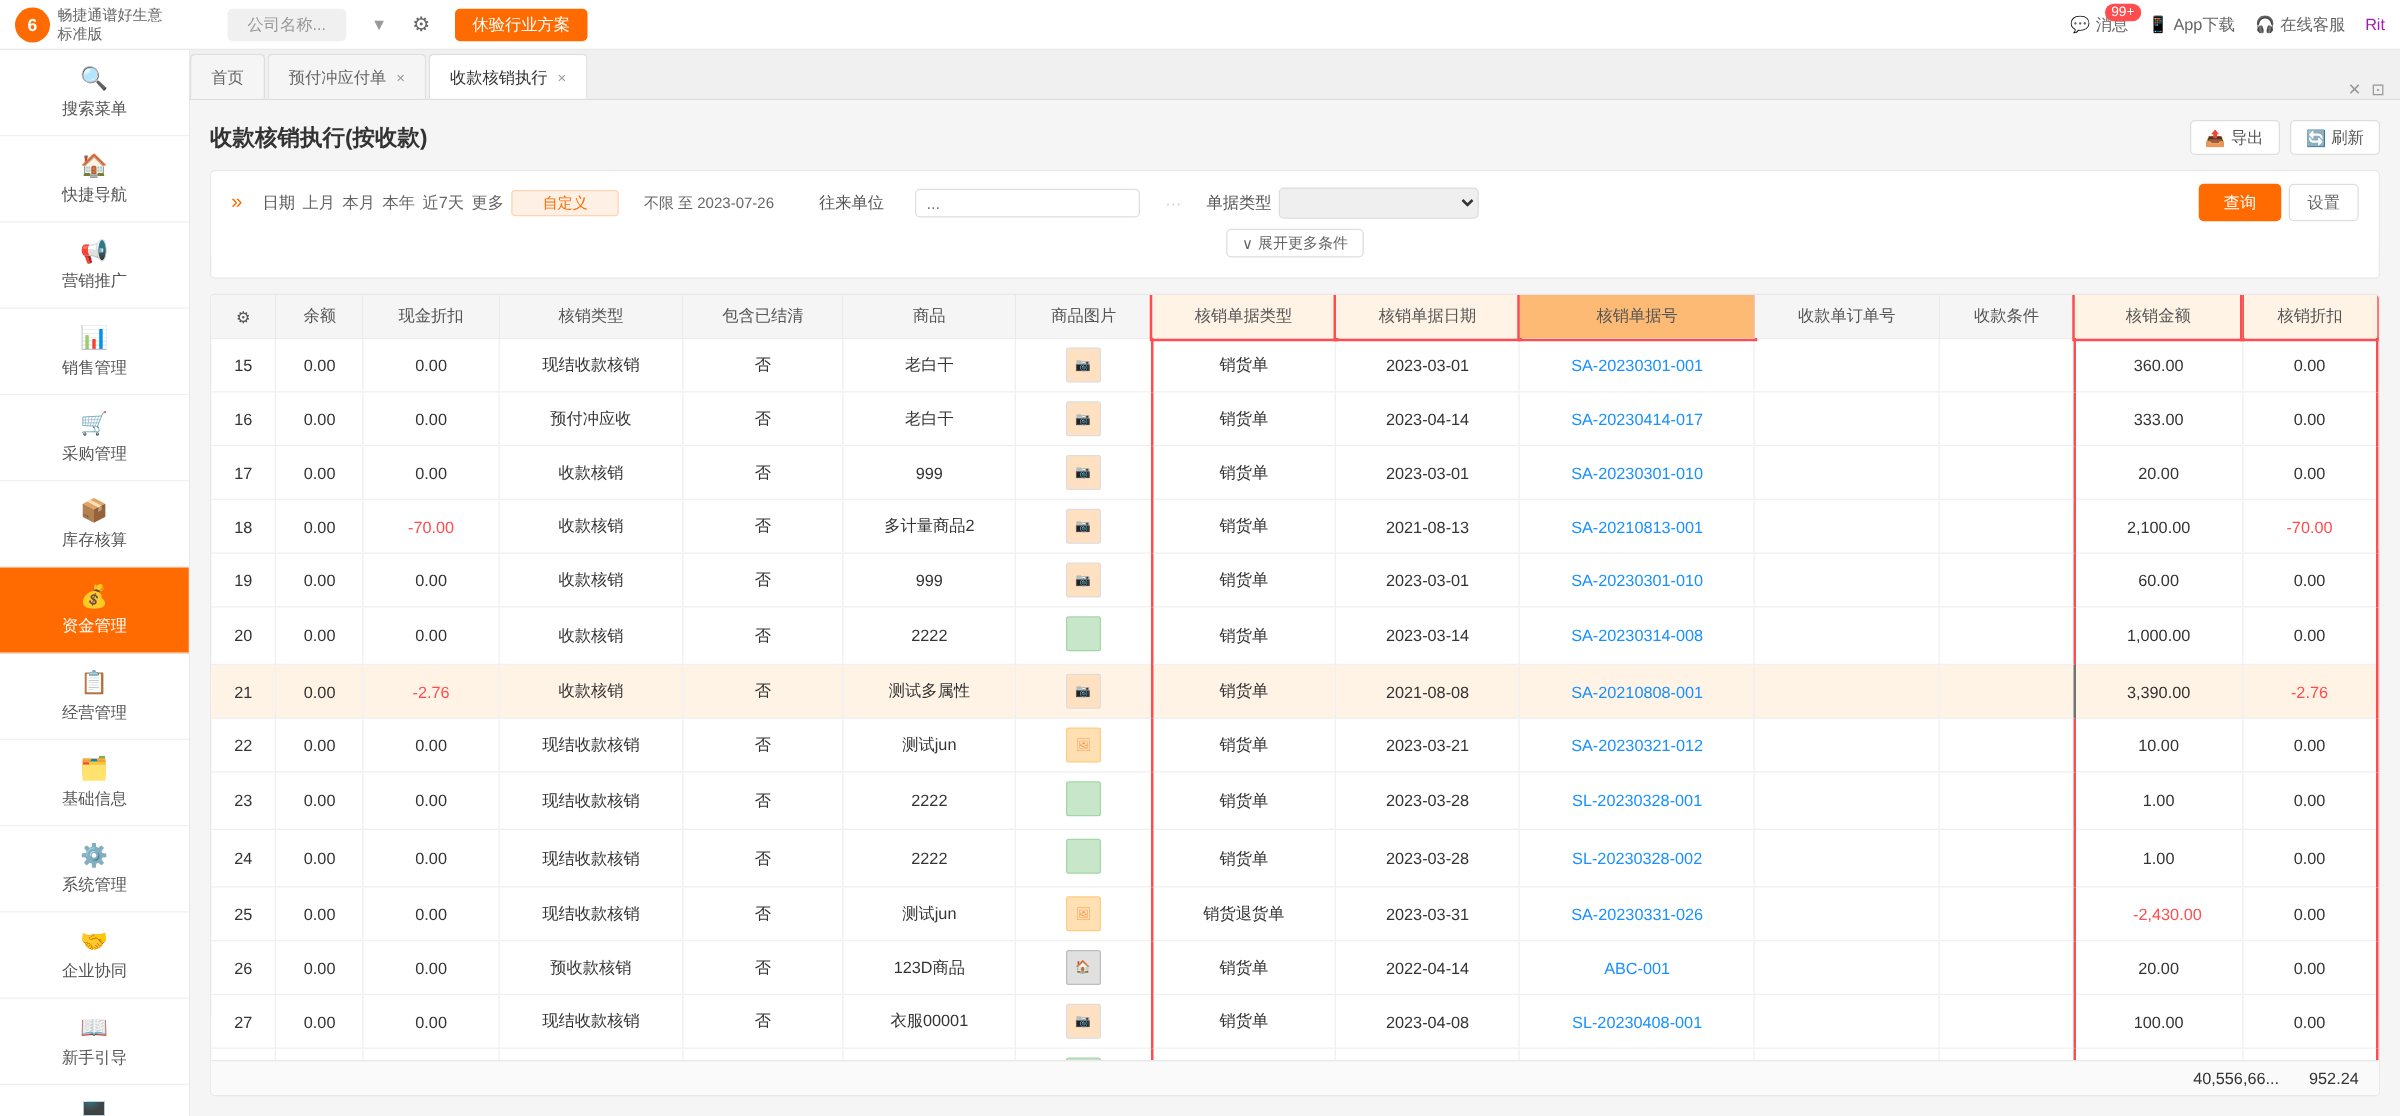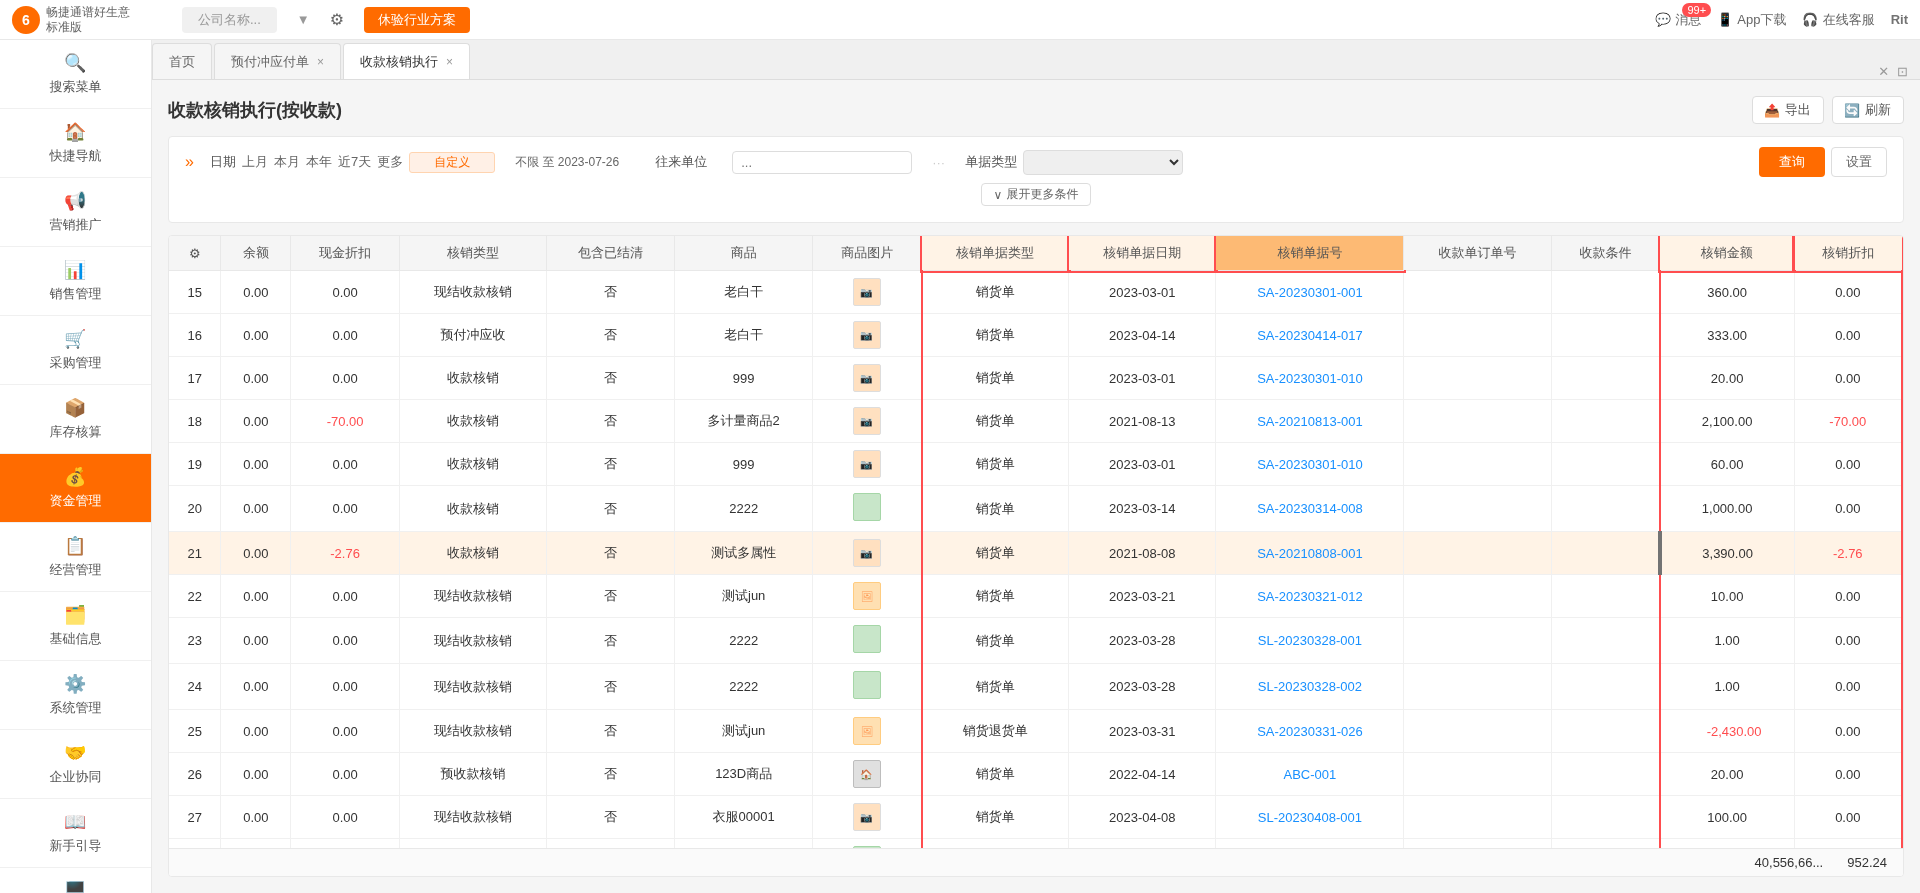--- a/index.html
+++ b/index.html
@@ -111,21 +111,21 @@
       <span class="badge">99+</span>
     </div>
     <div style="display:flex; align-items:center; gap:4px; cursor:pointer;">
       <span>📱</span>
       <span>App下载</span>
     </div>
     <div style="display:flex; align-items:center; gap:4px; cursor:pointer;">
       <span>🎧</span>
       <span>在线客服</span>
     </div>
-    <div style="color:#737373;font-weight:bold;">Rit</div>
+    <div style="color:#a21caf;">Rit</div>
   </div>
 </div>
 
 <div class="layout">
 
   <div class="sidebar">
     <div class="sidebar-item">
       <span class="sidebar-icon">🔍</span>
       <span>搜索菜单</span>
     </div>
@@ -381,21 +381,21 @@
     <td class="red">-2.76</td>
     <td>收款核销</td>
     <td>否</td>
     <td>测试多属性</td>
     <td><div class="img-placeholder img-placeholder-orange">📷</div></td>
     <td style="border-left:2px solid #ff4d4f;">销货单</td>
     <td>2021-08-08</td>
     <td><a class="link-cell" href="#">SA-20210808-001</a></td>
     <td></td>
     <td></td>
-    <td class="" style="border-left:4px solid #737373;">3,390.00</td>
+    <td class="" style="border-left:2px solid #737373;">3,390.00</td>
     <td class="red" style="border-right:2px solid #ff4d4f;">-2.76</td>
   </tr>
                 <tr>
     <td>22</td>
     <td>0.00</td>
     <td class="">0.00</td>
     <td>现结收款核销</td>
     <td>否</td>
     <td>测试jun</td>
     <td><div class="img-placeholder img-placeholder-orange" style="background:#ffe0b2;border-color:#ffcc80;">🖼</div></td>

